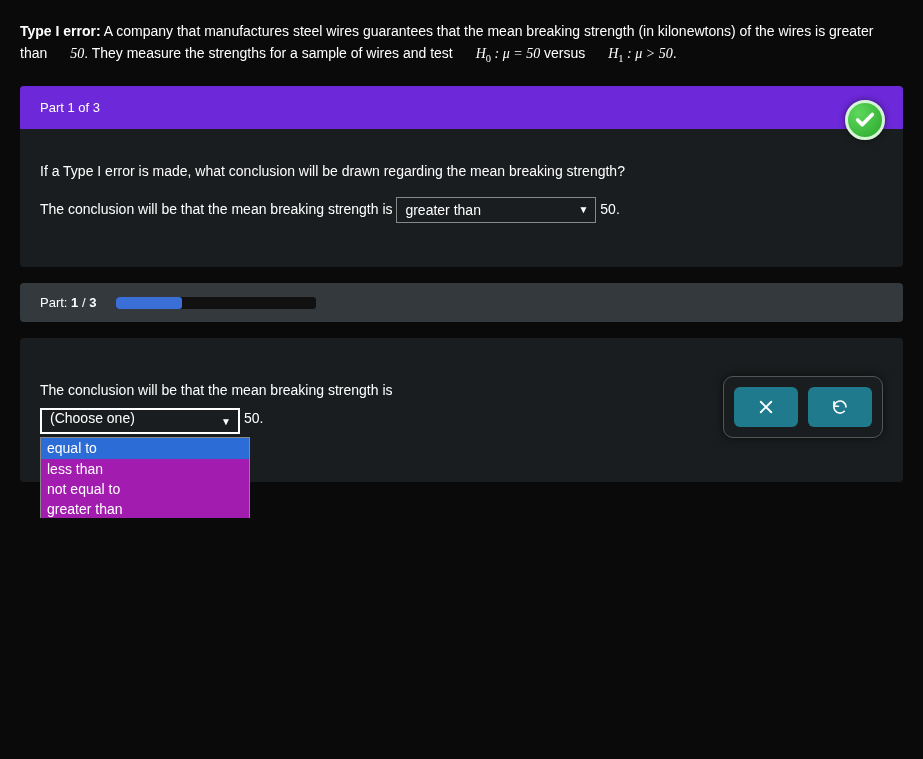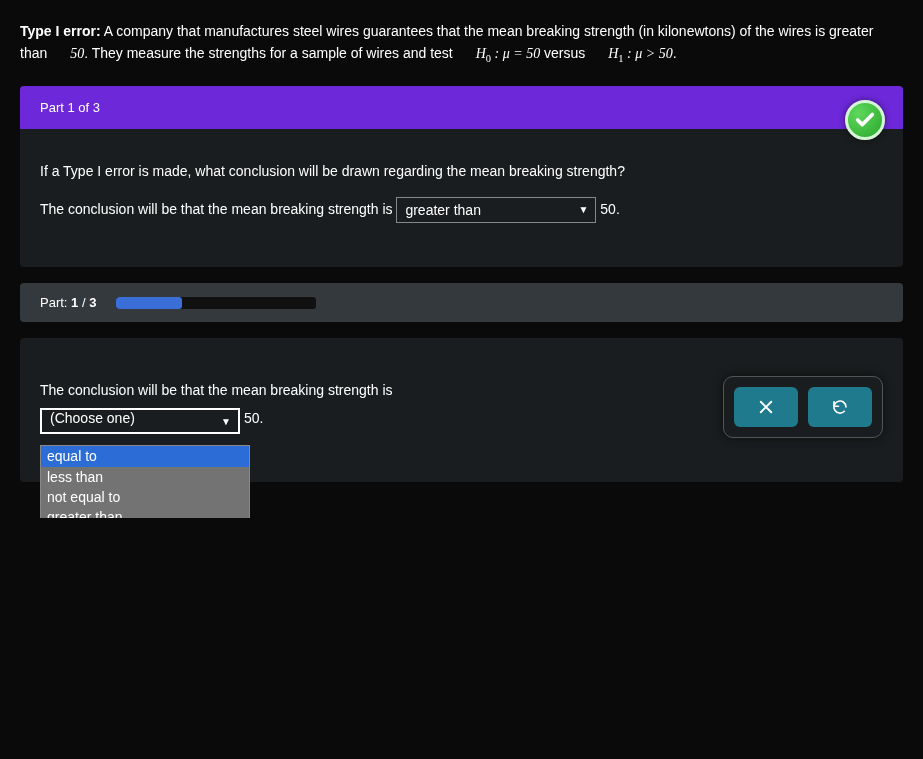--- a/index.html
+++ b/index.html
@@ -77,23 +77,23 @@
     text-align: center;
     font-size: 10px;
   }
   .dropdown-wrap {
     display: inline-block;
     position: relative;
     vertical-align: middle;
   }
   .dropdown-menu {
     position: absolute;
-    top: 40px;
+    top: 32px;
     left: 0;
-    background: #737373;
+    background: #a21caf;
     border: 1px solid #888;
     min-width: 210px;
     z-index: 10;
   }
   .dropdown-item {
     padding: 1px 6px;
     font-size: 14px;
     cursor: pointer;
     line-height: 1.3;
   }

